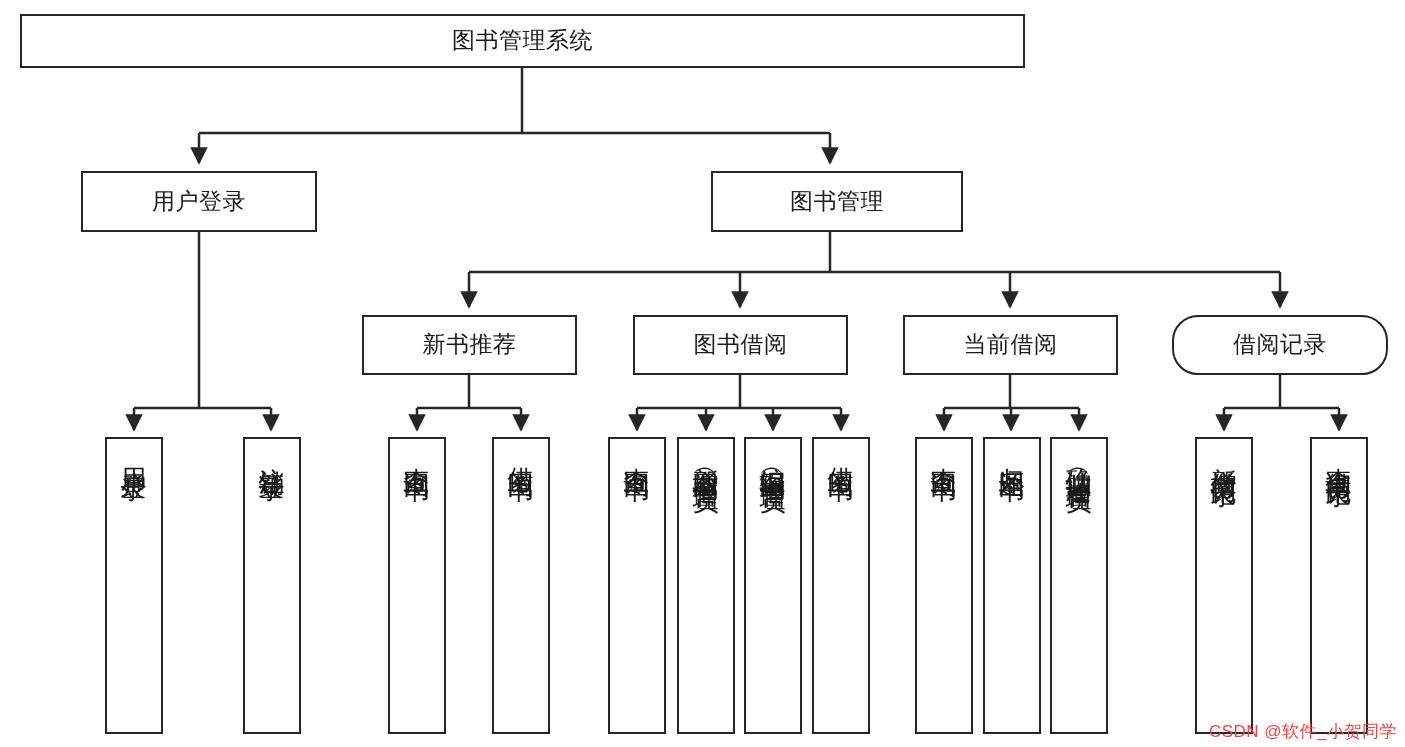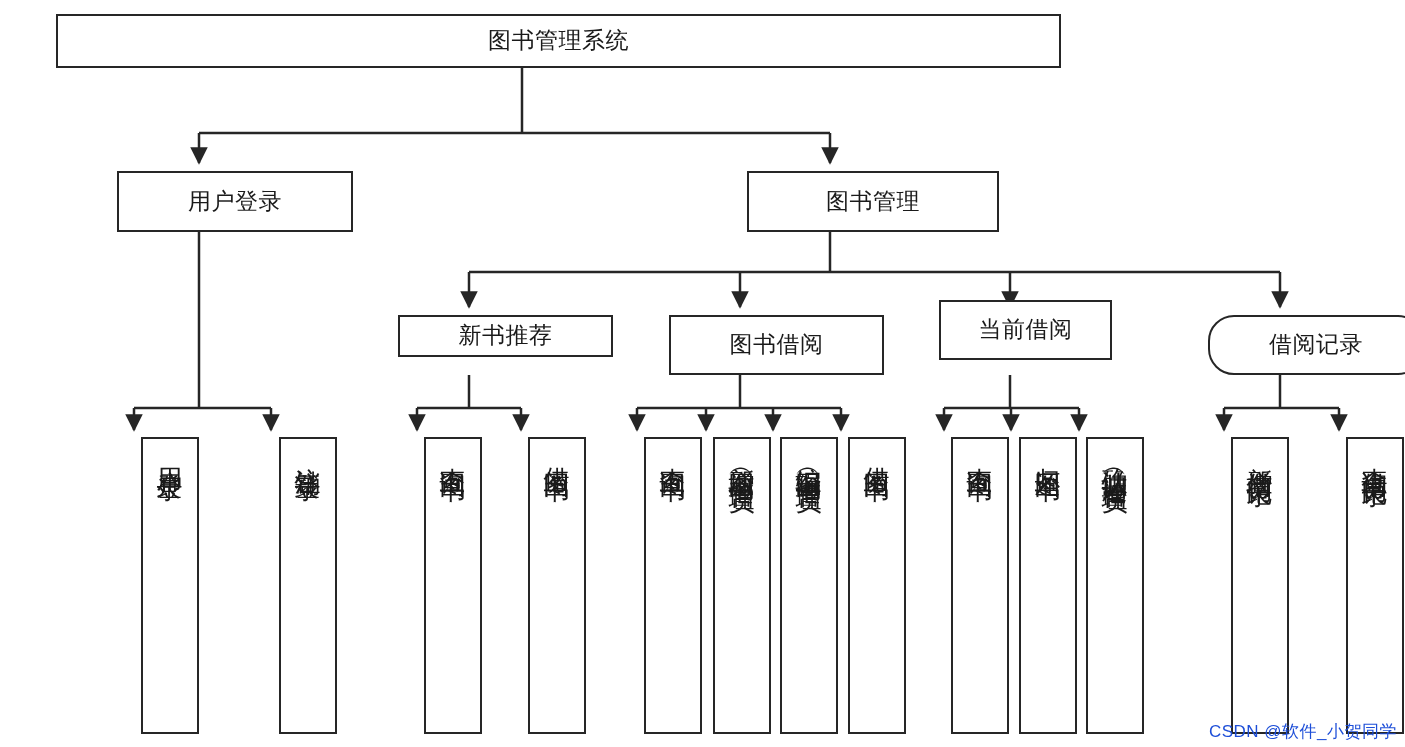--- a/index.html
+++ b/index.html
@@ -28,21 +28,20 @@
   .node {
     position: absolute;
     box-sizing: border-box;
     background: #ffffff;
     border: 2px solid #262626;
     display: flex;
     align-items: center;
     justify-content: center;
     color: #1a1a1a;
     z-index: 2;
-    margin-left: 36px;
   }
   .node .label {
     display: block;
     text-align: center;
     line-height: 1.12;
     letter-spacing: 0.5px;
   }
   .node.horiz .label {
     font-size: 23px;
   }
@@ -56,21 +55,21 @@
     font-size: 26px;
     letter-spacing: 3px;
     line-height: 1;
     white-space: nowrap;
   }
   #watermark {
     position: absolute;
     right: 8px;
     bottom: 4px;
     font-size: 17px;
-    color: #1d4ed8;
+    color: #ef4444;
     white-space: nowrap;
     z-index: 5;
     letter-spacing: 0.5px;
   }
 </style>
 </head>
 <body>
 
 <div id="diagram">
 
@@ -128,27 +127,27 @@
     <span class="label">图书管理系统</span>
   </div>
 
   <div class="node horiz" style="left:81px; top:171px; width:236px; height:61px;">
     <span class="label">用户登录</span>
   </div>
   <div class="node horiz" style="left:711px; top:171px; width:252px; height:61px;">
     <span class="label">图书管理</span>
   </div>
 
-  <div class="node horiz" style="left:362px; top:315px; width:215px; height:42px;">
+  <div class="node horiz" style="left:362px; top:315px; width:215px; height:60px;">
     <span class="label">新书推荐</span>
   </div>
   <div class="node horiz" style="left:633px; top:315px; width:215px; height:60px;">
     <span class="label">图书借阅</span>
   </div>
-  <div class="node horiz" style="left:903px; top:300px; width:173px; height:60px;">
+  <div class="node horiz" style="left:903px; top:315px; width:215px; height:60px;">
     <span class="label">当前借阅</span>
   </div>
   <div class="node horiz" style="left:1172px; top:315px; width:216px; height:60px;border-radius:26px;">
     <span class="label">借阅记录</span>
   </div>
 
   <div class="node vert" style="left:105px; top:437px; width:58px; height:297px;">
     <span class="label">用户登录</span>
   </div>
   <div class="node vert" style="left:243px; top:437px; width:58px; height:297px;">

